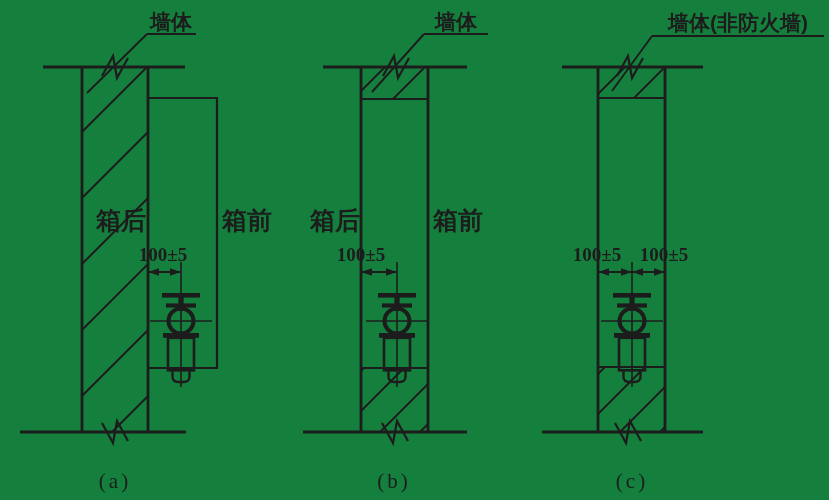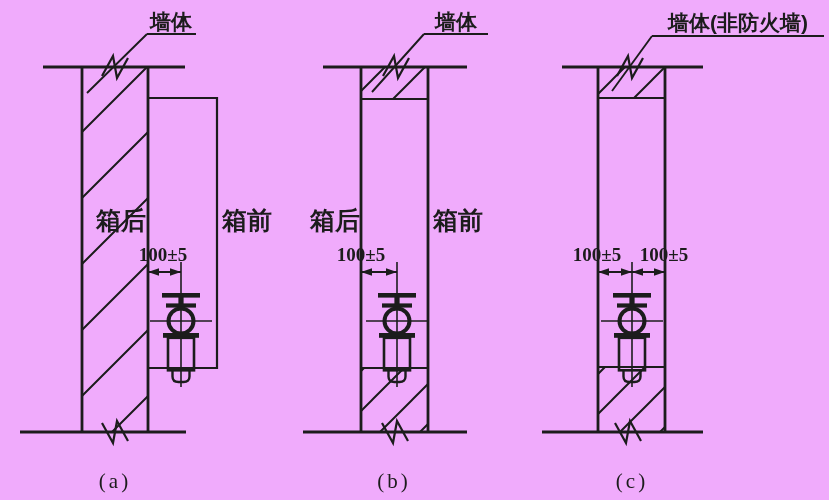--- a/index.html
+++ b/index.html
@@ -7,21 +7,21 @@
     padding: 0;
     background: #ffffff;
     width: 829px;
     height: 500px;
     overflow: hidden;
   }
   .page {
     position: relative;
     width: 829px;
     height: 500px;
-    background: #f0abfc;
+    background: #15803d;
   }
   svg { display: block; }
   text {
     fill: #1c1c1c;
     text-anchor: middle;
   }
   .cjk-label {
     font-family: "Liberation Sans", sans-serif;
     font-weight: bold;
   }

